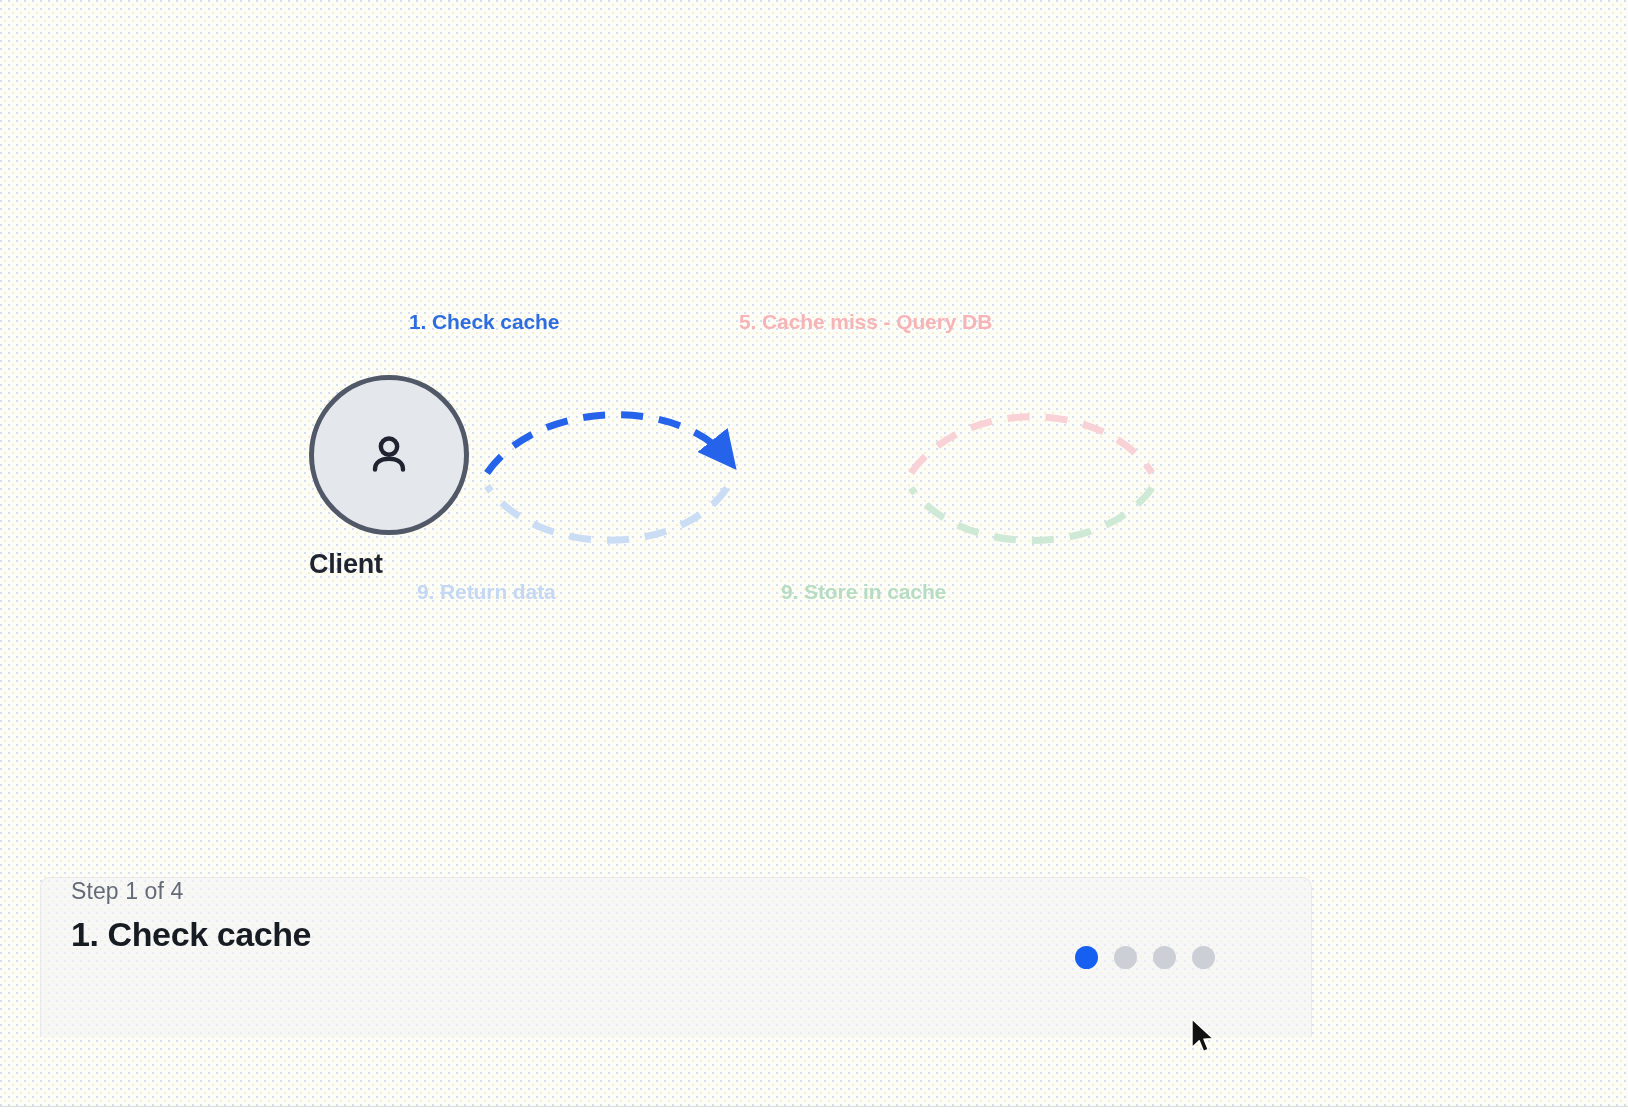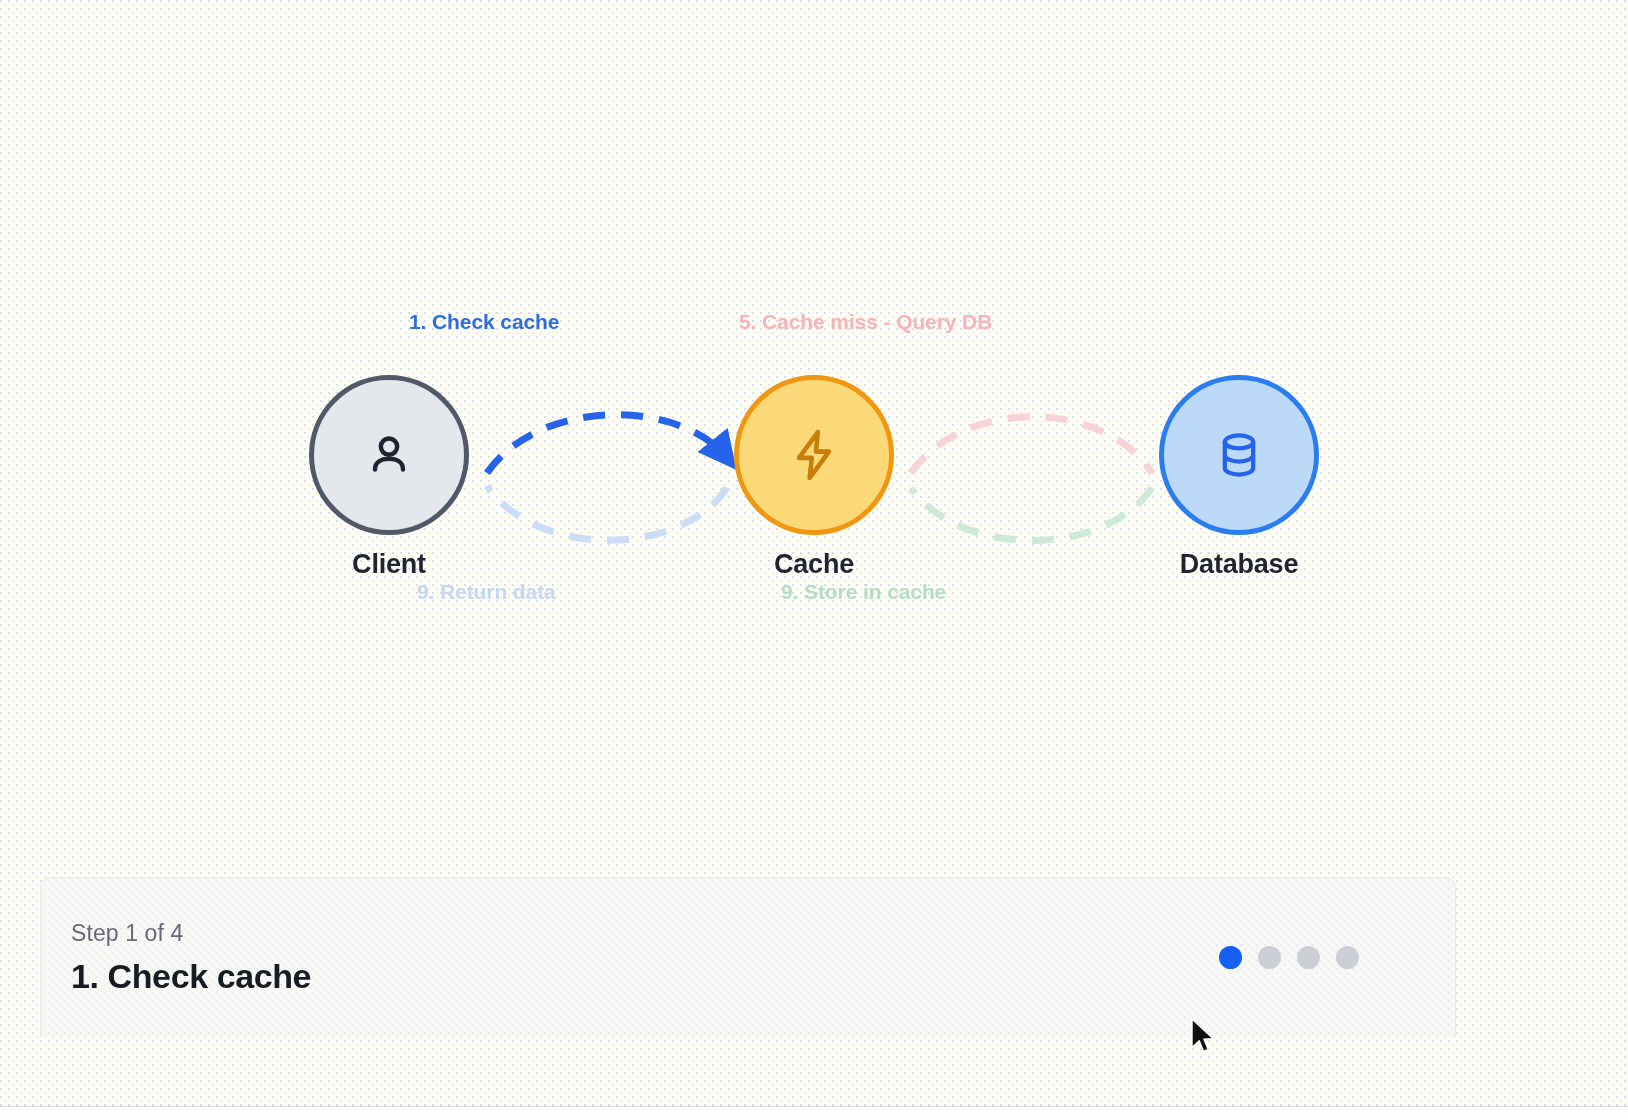--- a/index.html
+++ b/index.html
@@ -43,21 +43,21 @@
     position: absolute;
     left: 0; top: 0;
     width: 1010px;
     height: 330px;
     overflow: visible;
   }
 
   .node {
     position: absolute;
     width: 160px;
-    text-align: center;
+    text-align: left;
   }
 
   .node-circle {
     width: 160px;
     height: 160px;
     border-radius: 50%;
     display: flex;
     align-items: center;
     justify-content: center;
     position: relative;
@@ -101,28 +101,27 @@
   .lbl-check   { left: 100px;  top: 20px;  color: #2d6de0; }
   .lbl-miss    { left: 430px;  top: 20px;  color: #f6b4b9; }
   .lbl-return  { left: 108px;  top: 290px; color: #c4d7f3; }
   .lbl-store   { left: 472px;  top: 290px; color: #b6ddc4; }
 
   
   #bottom-panel {
     position: absolute;
     left: 40px;
     top: 877px;
-    width: 1416px;
+    width: 1272px;
     height: 160px;
     background: rgba(243,244,246,0.62);
     border: 1px solid #e8e9ec;
     border-radius: 10px 10px 0 0;
     border-bottom: none;
     display: flex;
-    align-items: center;
     justify-content: space-between;
     padding: 0 32px 0 30px;
   }
 
   #step-text { display: flex; flex-direction: column; gap: 10px; }
 
   #step-counter {
     font-size: 23px;
     color: #646a76;
     letter-spacing: 0.1px;
@@ -197,39 +196,21 @@
     <div class="node node-client">
       <div class="node-circle">
         <svg width="56" height="56" viewBox="0 0 24 24" fill="none">
           <circle cx="12" cy="8.4" r="3.5" stroke="#1f2430" stroke-width="1.9"></circle>
           <path d="M6 18.2 C6 15.1, 8.7 13.6, 12 13.6 C15.3 13.6, 18 15.1, 18 18.2" stroke="#1f2430" stroke-width="1.9" stroke-linecap="round" fill="none"></path>
         </svg>
       </div>
       <div class="node-label">Client</div>
     </div>
 
-    <div class="node node-cache">
-      <div class="node-circle">
-        <svg width="58" height="58" viewBox="0 0 24 24" fill="none">
-          <path d="M13.6 2.5 L5.8 13.2 L11.1 13.2 L10.2 21.5 L18.2 10.6 L12.8 10.6 Z" stroke="#c77f0a" stroke-width="1.9" stroke-linejoin="round" stroke-linecap="round" fill="none"></path>
-        </svg>
-      </div>
-      <div class="node-label">Cache</div>
-    </div>
-
-    <div class="node node-db">
-      <div class="node-circle">
-        <svg width="54" height="54" viewBox="0 0 24 24" fill="none">
-          <ellipse cx="12" cy="6.2" rx="6.3" ry="2.9" stroke="#2563eb" stroke-width="1.9"></ellipse>
-          <path d="M5.7 6.2 V17.8 C5.7 19.4, 8.5 20.7, 12 20.7 C15.5 20.7, 18.3 19.4, 18.3 17.8 V6.2" stroke="#2563eb" stroke-width="1.9" fill="none"></path>
-          <path d="M5.7 12 C5.7 13.6, 8.5 14.9, 12 14.9 C15.5 14.9, 18.3 13.6, 18.3 12" stroke="#2563eb" stroke-width="1.9" fill="none"></path>
-        </svg>
-      </div>
-      <div class="node-label">Database</div>
-    </div>
+
 
   </div>
 </div>
 
 <div id="bottom-panel">
   <div id="step-text">
     <div id="step-counter">Step 1 of 4</div>
     <div id="step-title">1. Check cache</div>
   </div>
 

